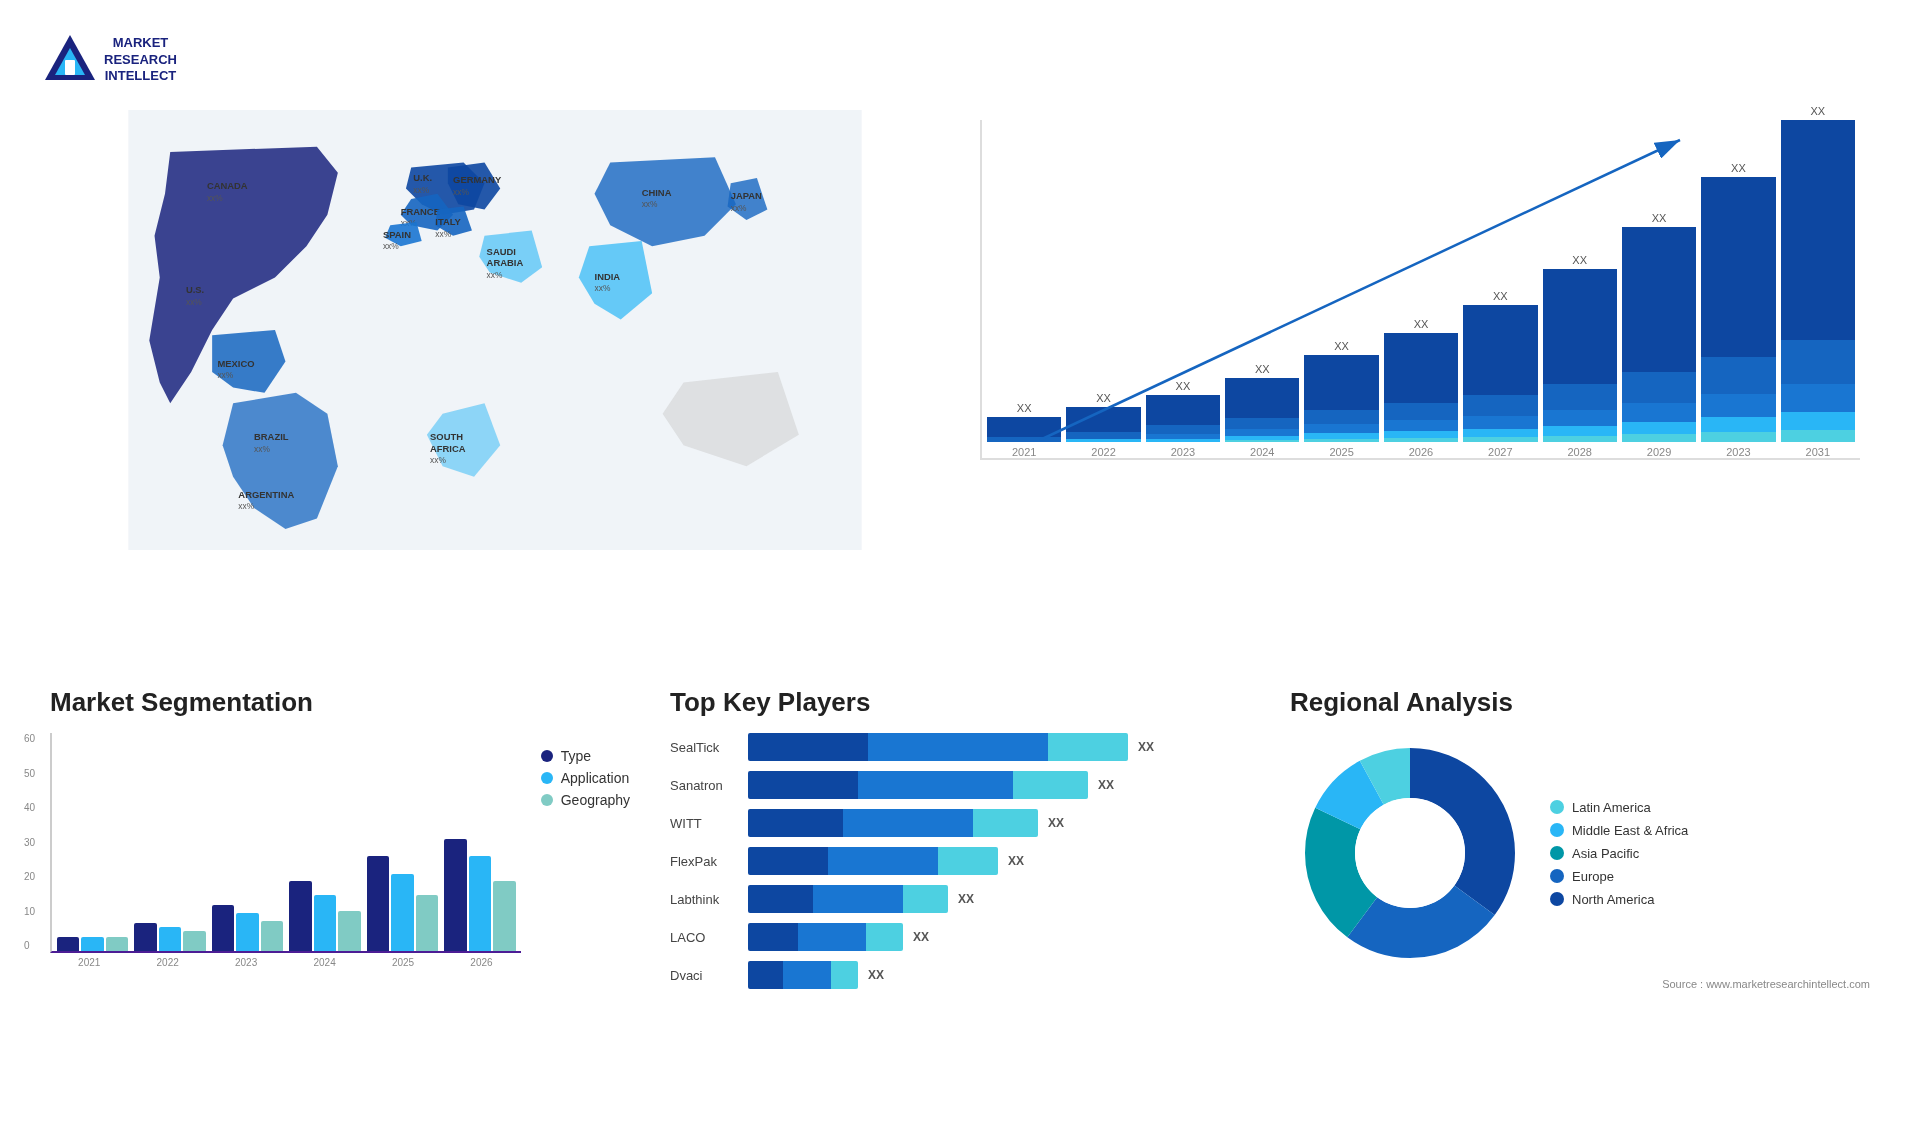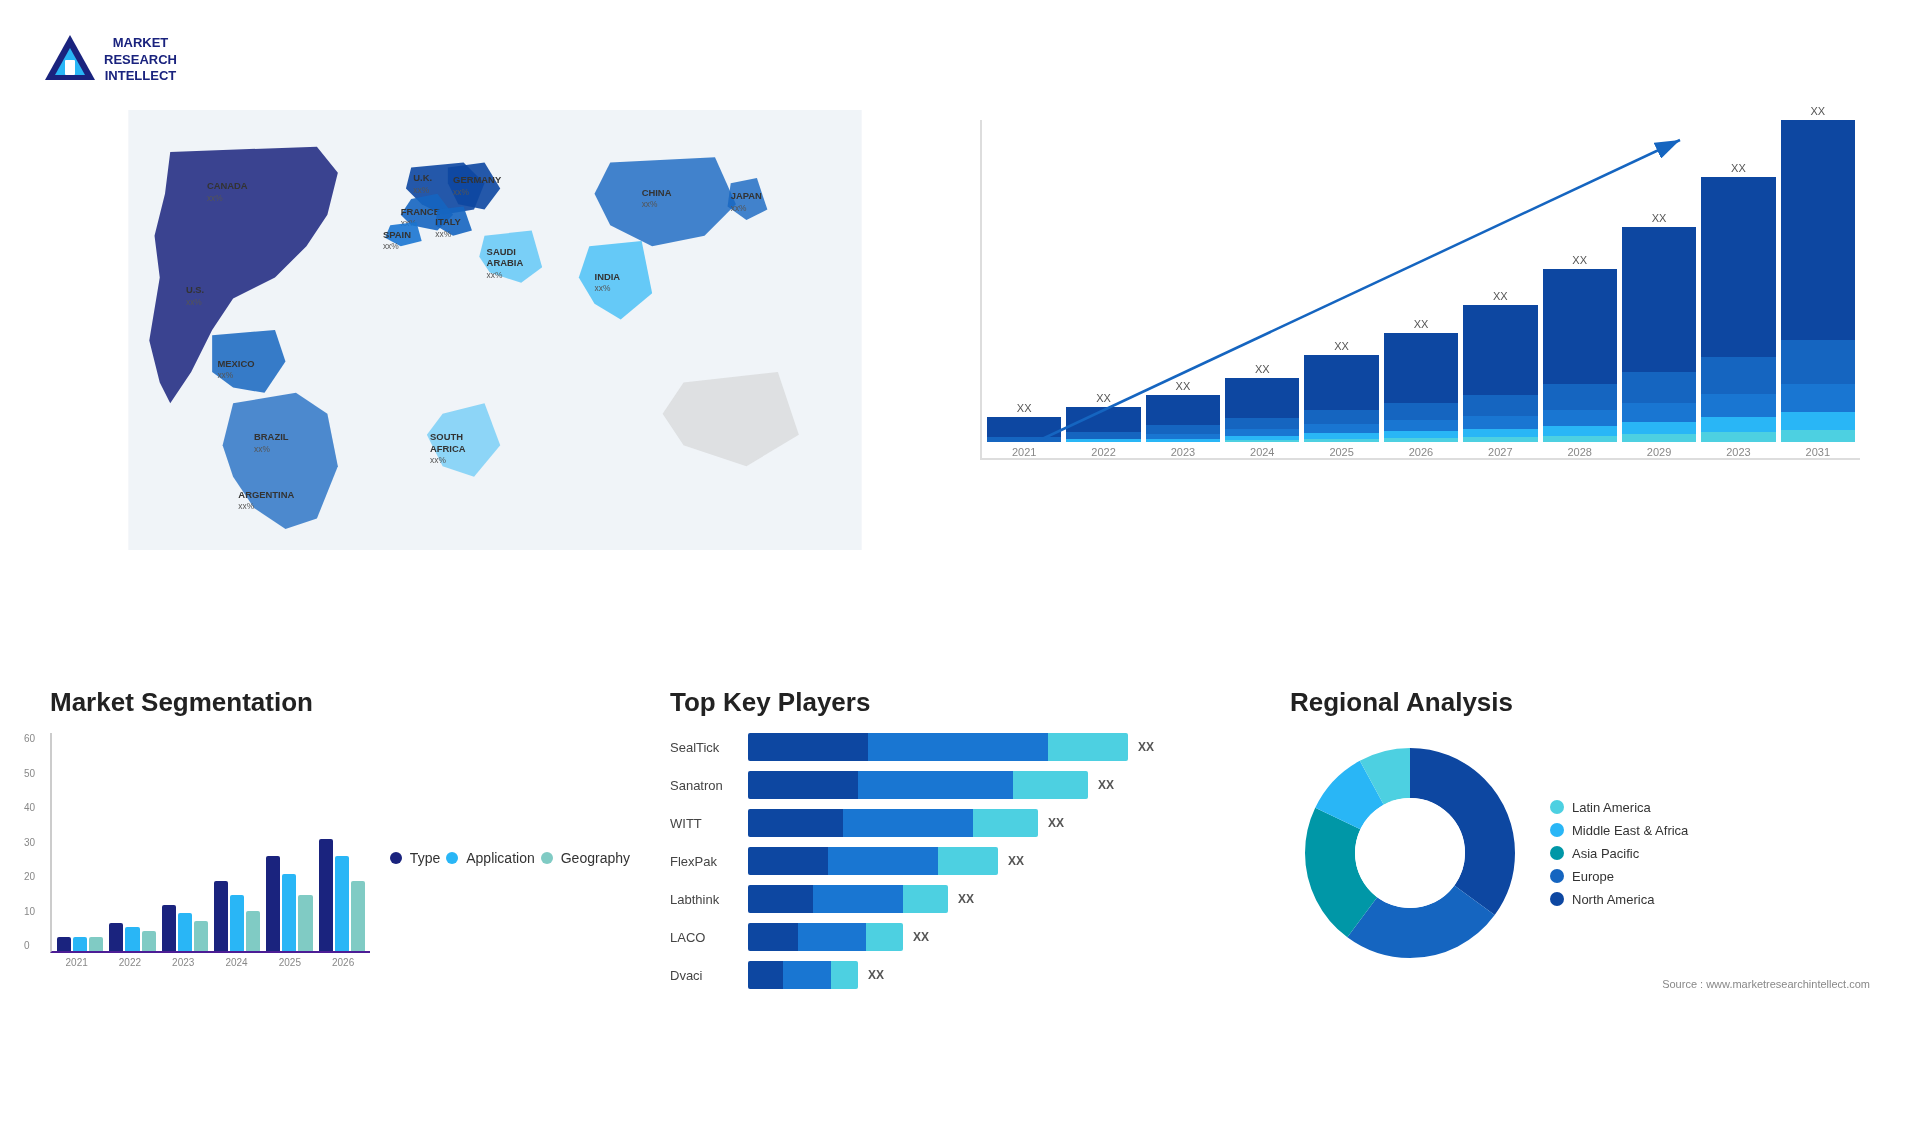--- a/index.html
+++ b/index.html
@@ -111,21 +111,21 @@
     }
 
     .seg-bar {
       flex: 1;
       border-radius: 2px 2px 0 0;
     }
 
     .seg-legend {
       margin-top: 15px;
       display: flex;
-      flex-direction: row;
+      flex-direction: column;
       gap: 6px;
     }
 
     .legend-item {
       display: flex;
       align-items: center;
       gap: 8px;
       font-size: 14px;
       color: #333;
     }

